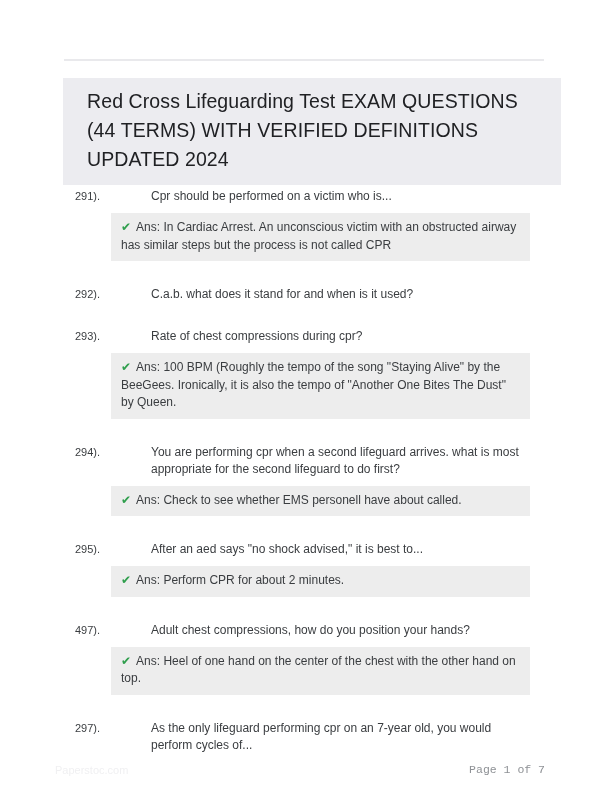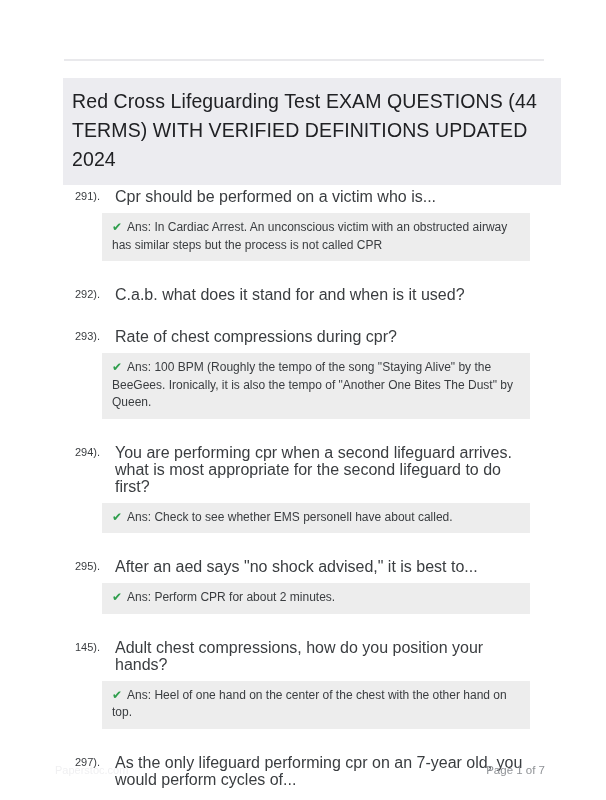--- a/index.html
+++ b/index.html
@@ -28,21 +28,21 @@
     height: 2px;
     background: #e9e9ec;
   }
   .title-box {
     position: absolute;
     top: 78px;
     left: 63px;
     width: 498px;
     box-sizing: border-box;
     background: #ececf0;
-    padding: 9px 13px 11px 9px;
+    padding: 9px 13px 11px 24px;
   }
   .title-box h1 {
     margin: 0;
     font-size: 19.5px;
     line-height: 29px;
     font-weight: 500;
     letter-spacing: 0.1px;
     color: #202124;
   }
   .content {
@@ -60,26 +60,27 @@
     justify-content: space-between;
   }
   .q-num {
     flex: 0 0 40px;
     font-size: 11px;
     line-height: 17px;
     color: #3a3d40;
   }
   .q-text {
     flex: 1;
-    font-size: 16px;
+    font-size: 12px;
     line-height: 17px;
     color: #3a3d40;
+    margin-left: 36px;
   }
   .ans-box {
-    margin-left: 27px;
+    margin-left: 36px;
     margin-top: 8px;
     background: #ededed;
     padding: 6px 10px 7px 10px;
     font-size: 12px;
     line-height: 17.5px;
     color: #3a3d40;
   }
   .check {
     color: #2e9e4c;
     font-weight: bold;
@@ -100,21 +101,21 @@
     position: absolute;
     left: 55px;
     bottom: 0;
     font-size: 11px;
     color: #f0f0f2;
   }
   .page-indicator {
     position: absolute;
     right: 61px;
     bottom: 0;
-    font-family: Liberation Sans, sans-serif;
+    font-family: Liberation Mono, monospace;
     font-size: 11.5px;
     color: #8f9296;
   }
 </style>
 </head>
 <body>
 
 <div class="page">
 
   <div class="top-divider"></div>
@@ -167,21 +168,21 @@
         <div class="q-num">295).</div>
         <div class="q-text">After an aed says "no shock advised," it is best to...</div>
       </div>
       <div class="ans-box">
         <span class="check">✔</span><span class="ans-text">Ans: Perform CPR for about 2 minutes.</span>
       </div>
     </div>
 
     <div class="qa-block">
       <div class="q-row">
-        <div class="q-num">145).</div>
+        <div class="q-num">497).</div>
         <div class="q-text">Adult chest compressions, how do you position your hands?</div>
       </div>
       <div class="ans-box">
         <span class="check">✔</span><span class="ans-text">Ans: Heel of one hand on the center of the chest with the other hand on top.</span>
       </div>
     </div>
 
     <div class="qa-block">
       <div class="q-row">
         <div class="q-num">297).</div>

